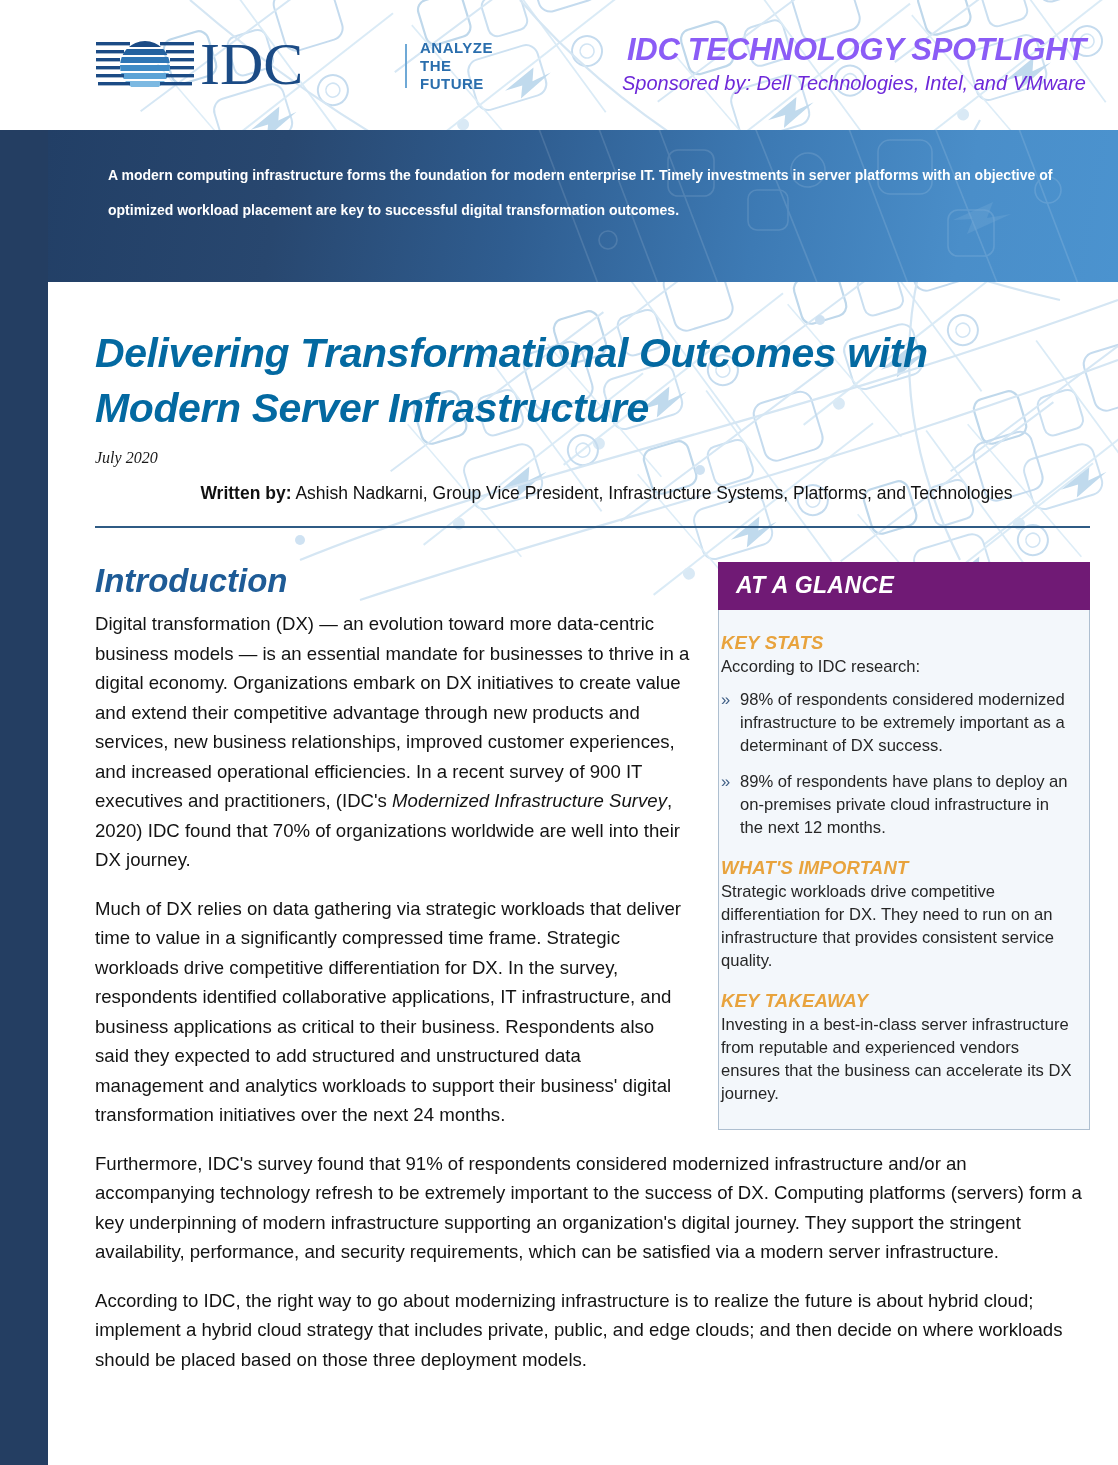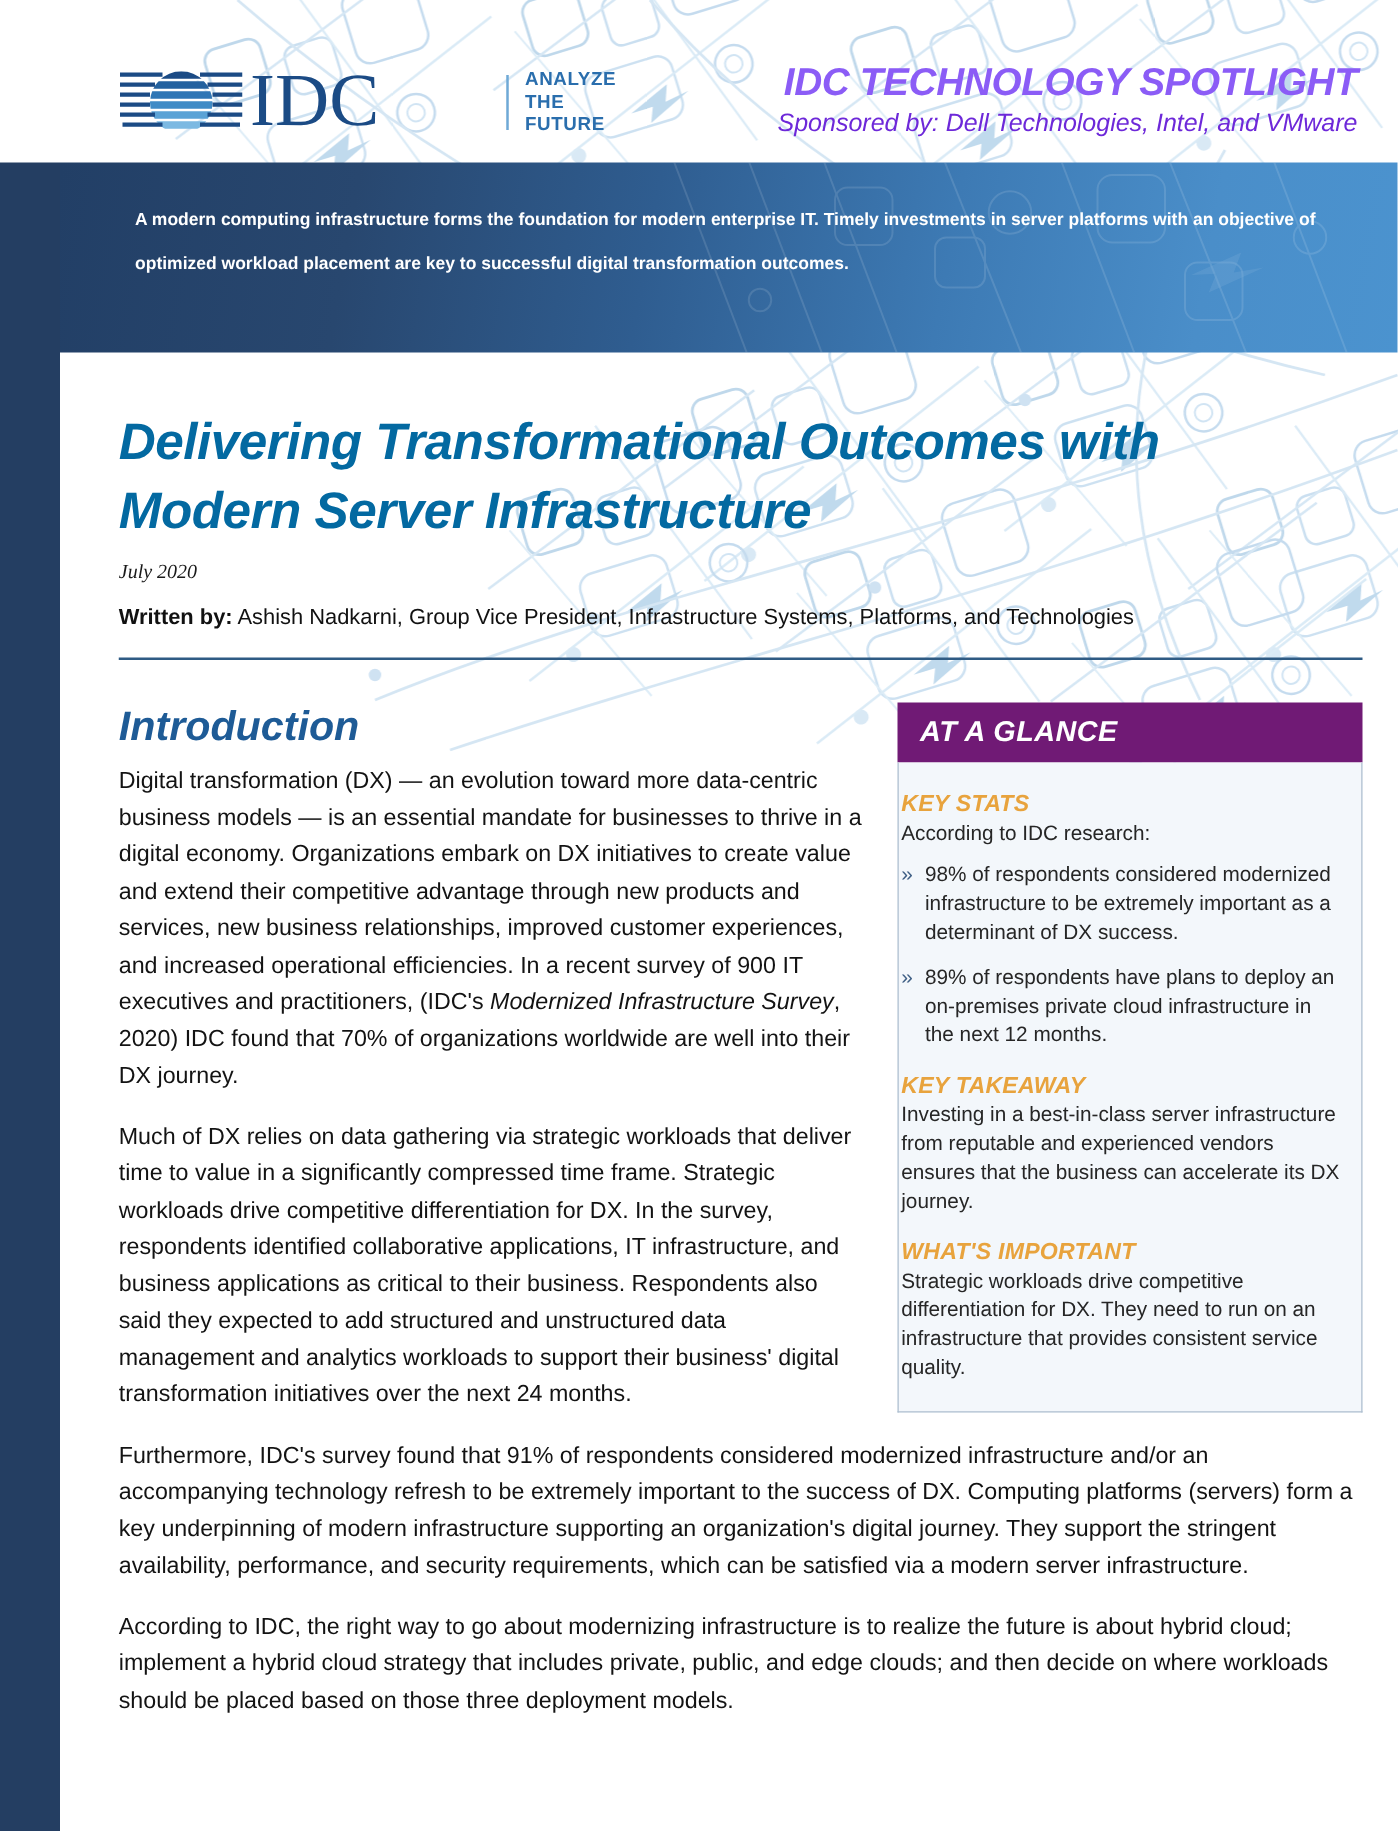--- a/index.html
+++ b/index.html
@@ -32,21 +32,21 @@
     top: 130px;
     width: 48px;
     height: 1335px;
     background: #243e62;
     z-index: 2;
   }
 
   
   .page-header {
     position: absolute;
-    left: 0; top: 16px;
+    left: 0; top: 0;
     width: 1118px; height: 98px;
     z-index: 3;
   }
 
   .logo-block {
     position: absolute;
     left: 96px;
     top: 38px;
     display: flex;
     align-items: center;
@@ -145,20 +145,21 @@
     font-style: italic;
     font-size: 16px;
     color: #1a1a1a;
   }
 
   .doc-author {
     padding: 16px 0 0 47px;
     font-family: "Liberation Sans", sans-serif;
     font-size: 17.5px;
     color: #111111;
+    text-align: center;
   }
   .doc-author b { font-weight: bold; }
 
   .rule {
     margin: 22px 28px 0 47px;
     height: 2px;
     background: #2f5b84;
   }
 
   
@@ -400,29 +401,29 @@
               <span>98% of respondents considered modernized infrastructure to be extremely important as a determinant of DX success.</span>
             </li>
             <li class="glance-li">
               <span class="chev">»</span>
               <span>89% of respondents have plans to deploy an on-premises private cloud infrastructure in the next 12 months.</span>
             </li>
           </ul>
         </div>
 
         <div class="glance-section">
+          <div class="glance-h">WHAT'S IMPORTANT</div>
+          <div class="glance-p">Strategic workloads drive competitive differentiation for DX. They need to run on an infrastructure that provides consistent service quality.</div>
+        </div>
+
+        <div class="glance-section">
           <div class="glance-h">KEY TAKEAWAY</div>
           <div class="glance-p">Investing in a best-in-class server infrastructure from reputable and experienced vendors ensures that the business can accelerate its DX journey.</div>
         </div>
 
-        <div class="glance-section">
-          <div class="glance-h">WHAT'S IMPORTANT</div>
-          <div class="glance-p">Strategic workloads drive competitive differentiation for DX. They need to run on an infrastructure that provides consistent service quality.</div>
-        </div>
-
       </div>
     </aside>
 
     <h2 class="sec-h">Introduction</h2>
 
     <p class="para"><span>Digital transformation (DX) — an evolution toward more data-centric business models — is an essential mandate for businesses to thrive in a digital economy. Organizations embark on DX initiatives to create value and extend their competitive advantage through new products and services, new business relationships, improved customer experiences, and increased operational efficiencies. In a recent survey of 900 IT executives and practitioners, (IDC's </span><i>Modernized Infrastructure Survey</i><span>, 2020) IDC found that 70% of organizations worldwide are well into their DX journey.</span></p>
 
     <p class="para">Much of DX relies on data gathering via strategic workloads that deliver time to value in a significantly compressed time frame. Strategic workloads drive competitive differentiation for DX. In the survey, respondents identified collaborative applications, IT infrastructure, and business applications as critical to their business. Respondents also said they expected to add structured and unstructured data management and analytics workloads to support their business' digital transformation initiatives over the next 24 months.</p>
 
     <p class="para">Furthermore, IDC's survey found that 91% of respondents considered modernized infrastructure and/or an accompanying technology refresh to be extremely important to the success of DX. Computing platforms (servers) form a key underpinning of modern infrastructure supporting an organization's digital journey. They support the stringent availability, performance, and security requirements, which can be satisfied via a modern server infrastructure.</p>

